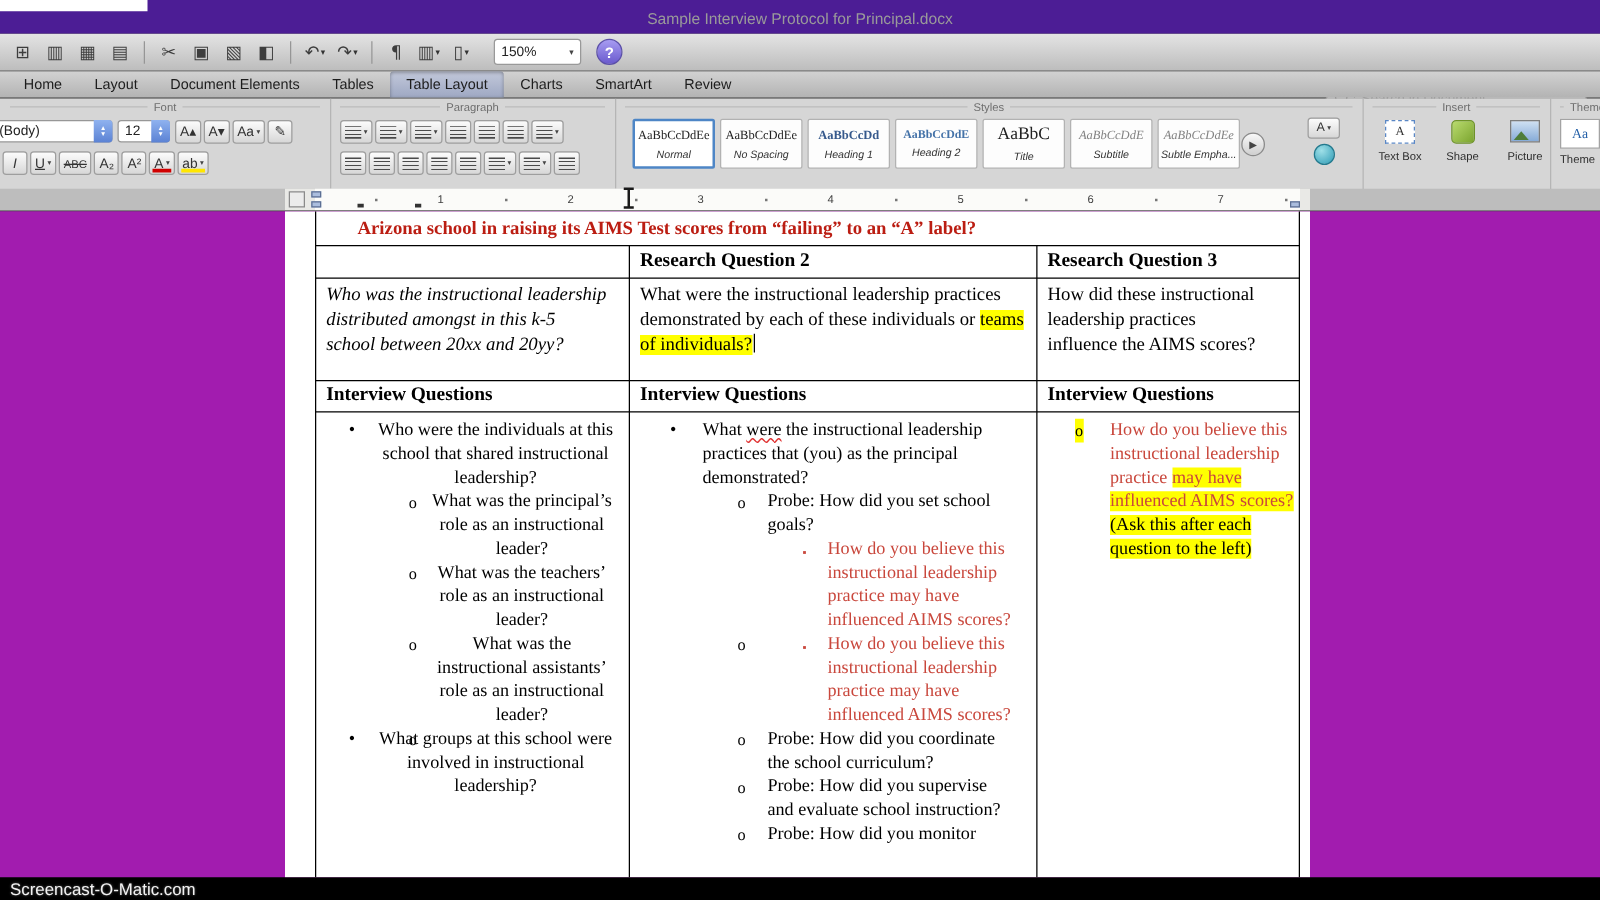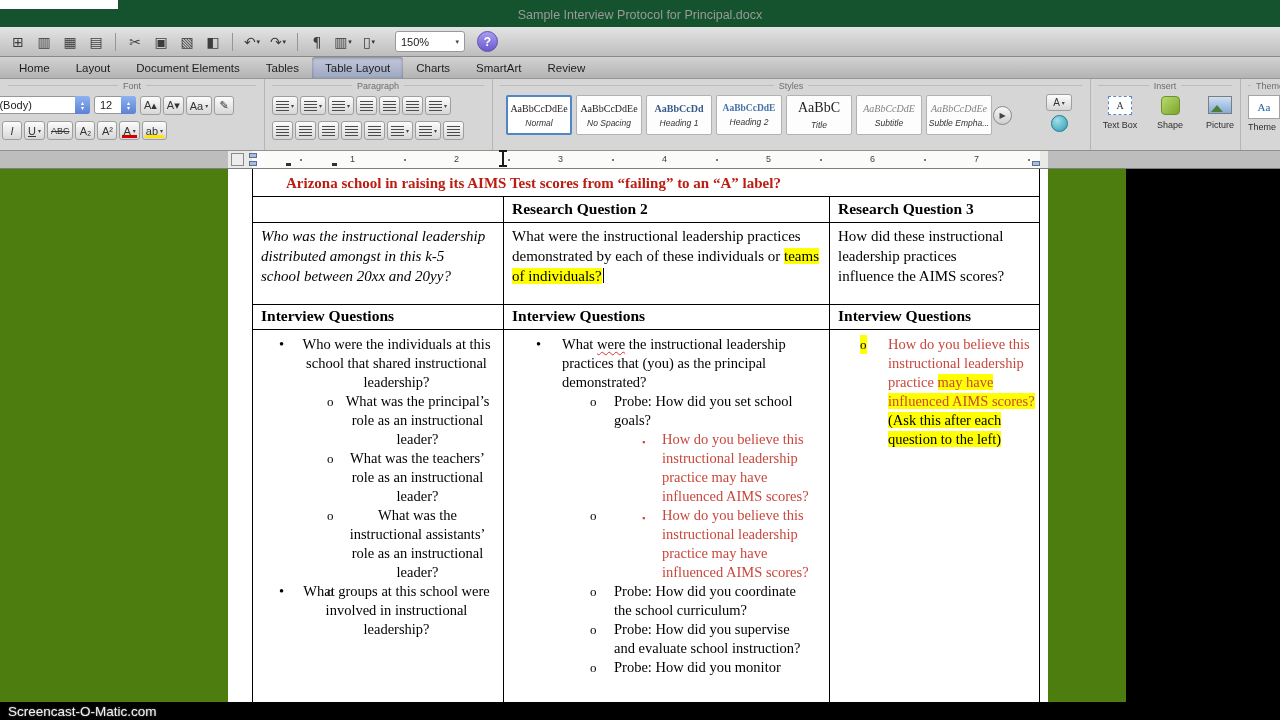--- a/index.html
+++ b/index.html
@@ -1,20 +1,20 @@
 <!DOCTYPE html>
 <html><head>
 <meta charset="utf-8">
 <style>
   html,body{margin:0;padding:0;}
   body{width:1280px;height:720px;overflow:hidden;background:#000;font-family:"Liberation Sans",sans-serif;}
   .screen{position:relative;width:1280px;height:720px;overflow:hidden;background:#000;}
 
   
-  .titlebar{position:absolute;left:0;top:0;width:1280px;height:27px;background:#14532d;}
+  .titlebar{position:absolute;left:0;top:0;width:1280px;height:27px;background:#4c1d95;}
   .notch{position:absolute;left:0;top:0;width:118px;height:9px;background:#fff;}
   .wintitle{position:absolute;left:0;right:0;top:8px;text-align:center;font-size:12.5px;color:#9a9a9a;}
 
   
   .toolbar{position:absolute;left:0;top:27px;width:1280px;height:30px;
     background:linear-gradient(#e4e4e4,#bdbdbd);border-bottom:1px solid #8a8a8a;
     display:flex;align-items:center;padding-left:6px;box-sizing:border-box;}
   .ticons{display:flex;align-items:center;gap:2px;}
   .tbtn{min-width:24px;height:22px;display:flex;align-items:center;justify-content:center;color:#3d3d3d;}
   .tbtn .glyph{font-family:"DejaVu Sans",sans-serif;font-size:14px;line-height:1;}
@@ -34,21 +34,21 @@
   .searchbox .ph{font-size:11px;color:#9b9b9b;}
 
   
   .tabbar{position:absolute;left:0;top:57px;width:1280px;height:22px;
     background:linear-gradient(#d2d2d2,#b3b3b3);border-bottom:1px solid #979797;
     display:flex;align-items:stretch;padding-left:6px;box-sizing:border-box;}
   .tab{padding:0 13px;font-size:11.5px;color:#1d1d1d;display:flex;align-items:center;}
   .tab.active{background:linear-gradient(#c3c9db,#9ea8c3);box-shadow:inset 0 1px 3px rgba(0,0,0,.35);border-radius:3px 3px 0 0;}
 
   
-  .ribbon{position:absolute;left:0;top:79px;width:1280px;height:72px;background:#d6d6d6;border-bottom:1px solid #909090;box-sizing:border-box;}
+  .ribbon{position:absolute;left:0;top:79px;width:1280px;height:88px;background:#d6d6d6;border-bottom:1px solid #909090;box-sizing:border-box;}
   .group{position:absolute;top:0;bottom:0;border-right:1px solid #b5b5b5;}
   .g-font{left:0;width:264px;}
   .g-para{left:264px;width:228px;}
   .g-styles{left:492px;width:598px;}
   .g-insert{left:1090px;width:150px;}
   .g-theme{left:1240px;width:60px;border-right:none;}
   .ghead{height:13px;display:flex;align-items:center;gap:5px;padding:0 8px;}
   .ghead::before,.ghead::after{content:"";flex:1;height:1px;background:#bcbcbc;}
   .ghead span{font-size:9px;color:#6e6e6e;}
 
@@ -107,21 +107,21 @@
   .tabsel{position:absolute;left:231px;top:2px;width:13px;height:13px;border:1px solid #8a8a8a;background:#ececec;box-sizing:border-box;}
   .indL{position:absolute;left:249px;top:2px;width:8px;height:5px;background:#aabdde;border:1px solid #5c6f93;box-sizing:border-box;}
   .indL2{position:absolute;left:249px;bottom:2px;width:8px;height:5px;background:#aabdde;border:1px solid #5c6f93;box-sizing:border-box;}
   .indR{position:absolute;left:1032px;bottom:2px;width:8px;height:5px;background:#aabdde;border:1px solid #5c6f93;box-sizing:border-box;}
   .tstop{position:absolute;bottom:2px;width:5px;height:3px;background:#333;}
   .ibeam{position:absolute;left:502px;top:151px;width:2px;height:15px;background:#1a1a1a;z-index:60;}
   .ibeam::before,.ibeam::after{content:"";position:absolute;left:-3px;width:8px;height:2px;background:#1a1a1a;}
   .ibeam::before{top:-1px;} .ibeam::after{bottom:-1px;}
 
   
-  .docarea{position:absolute;left:0;top:169px;width:1126px;height:533px;background:#4d7c0f;overflow:hidden;}
+  .docarea{position:absolute;left:0;top:169px;width:1280px;height:533px;background:#a21caf;overflow:hidden;}
   .page{position:absolute;left:228px;top:0;width:820px;height:533px;background:#fff;}
   .dtable{position:absolute;left:24px;top:0;width:788px;height:533px;font-family:"Liberation Serif","DejaVu Serif",serif;color:#000;}
   .hline{position:absolute;left:0;width:788px;height:1px;background:#000;}
   .vline{position:absolute;width:1px;background:#000;}
   .v0{left:0;top:0;bottom:0;}
   .v788{left:787px;top:0;bottom:0;}
   .v251{left:251px;top:27px;bottom:0;}
   .v577{left:577px;top:27px;bottom:0;}
   .rowA{position:absolute;left:0;top:0;width:788px;height:27px;padding:6px 8px 0 34px;box-sizing:border-box;
     font-size:15px;font-weight:bold;color:#bb1d12;white-space:nowrap;overflow:hidden;}

